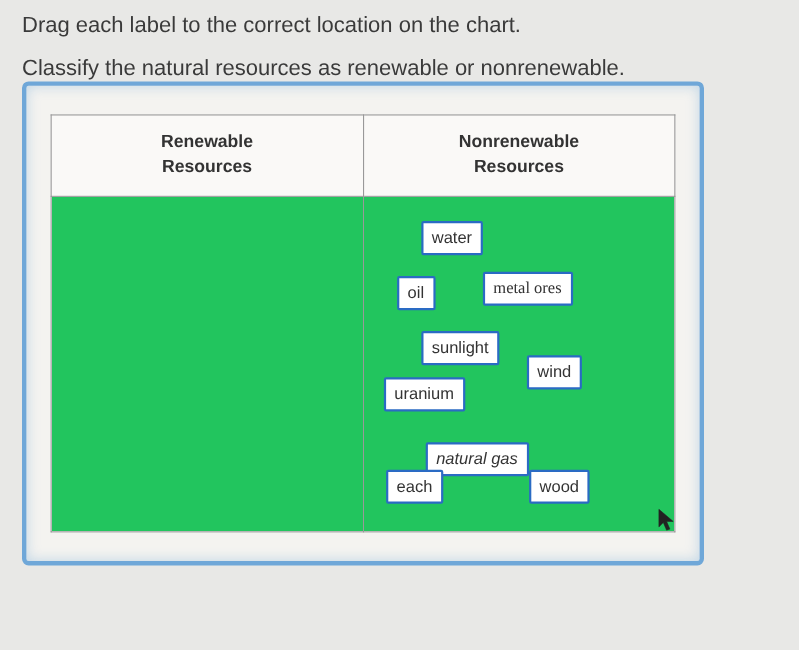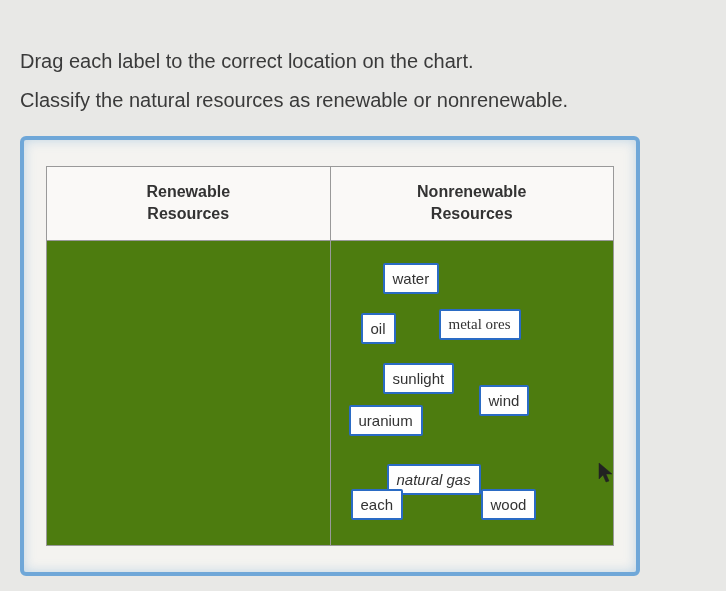--- a/index.html
+++ b/index.html
@@ -14,26 +14,24 @@
       font-family: Arial, Helvetica, sans-serif;
       padding: 12px 20px;
       position: relative;
       overflow: hidden;
     }
     .instruction-1 {
       font-size: 20px;
       color: #3a3a3a;
       margin-bottom: 16px;
       font-weight: 400;
-      margin-top: 38px;
     }
     .instruction-2 {
       font-size: 20px;
       color: #3a3a3a;
-      margin-bottom: 24px;
       font-weight: 400;
     }
     .chart-outer {
       border: 4px solid #6fa7d8;
       border-radius: 6px;
       width: 620px;
       height: 440px;
       background: #f4f3f0;
       padding: 26px 22px;
       box-shadow: inset 0 0 12px rgba(111,167,216,0.4);
@@ -53,21 +51,21 @@
       color: #333;
       text-align: center;
       line-height: 1.4;
       height: 70px;
     }
     .chart-table td {
       border: 1px solid #999;
       width: 50%;
       vertical-align: top;
       position: relative;
-      background: #4d7c0f;
+      background: #22c55e;
     }
     .drop-area {
       position: relative;
       width: 100%;
       height: 100%;
     }
     .tile {
       position: absolute;
       border: 2px solid #2a6bc4;
       background: #fff;

